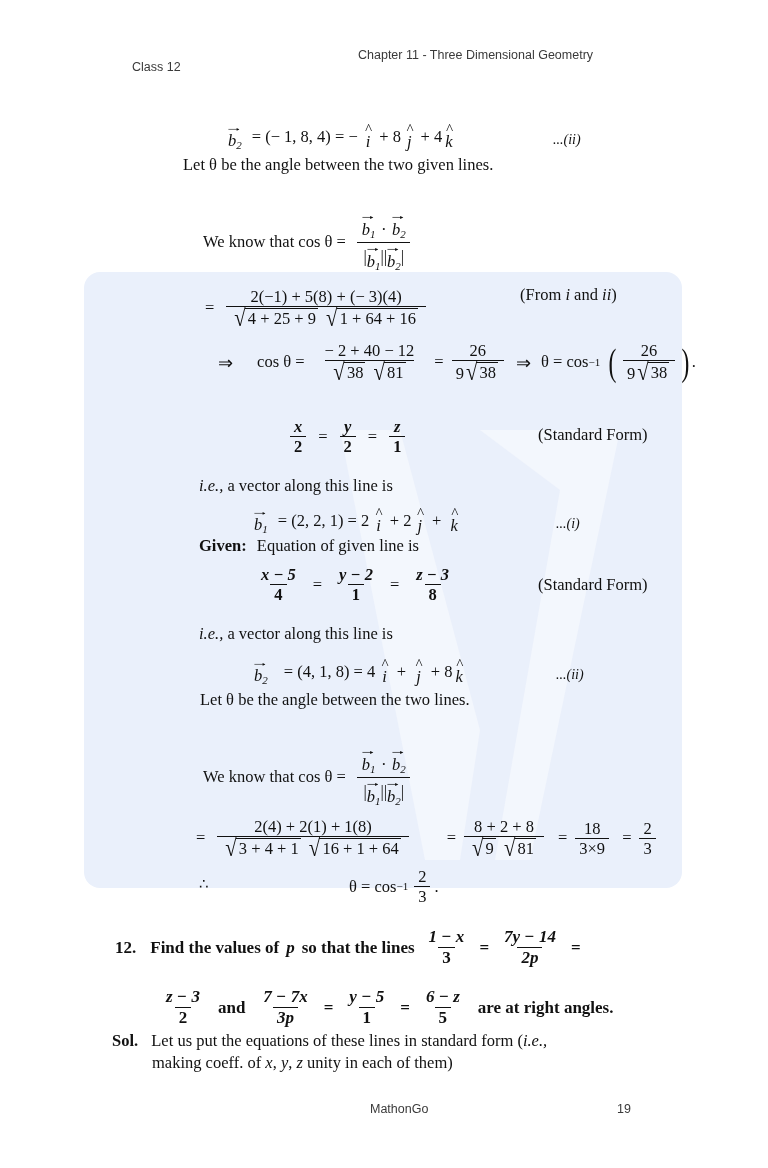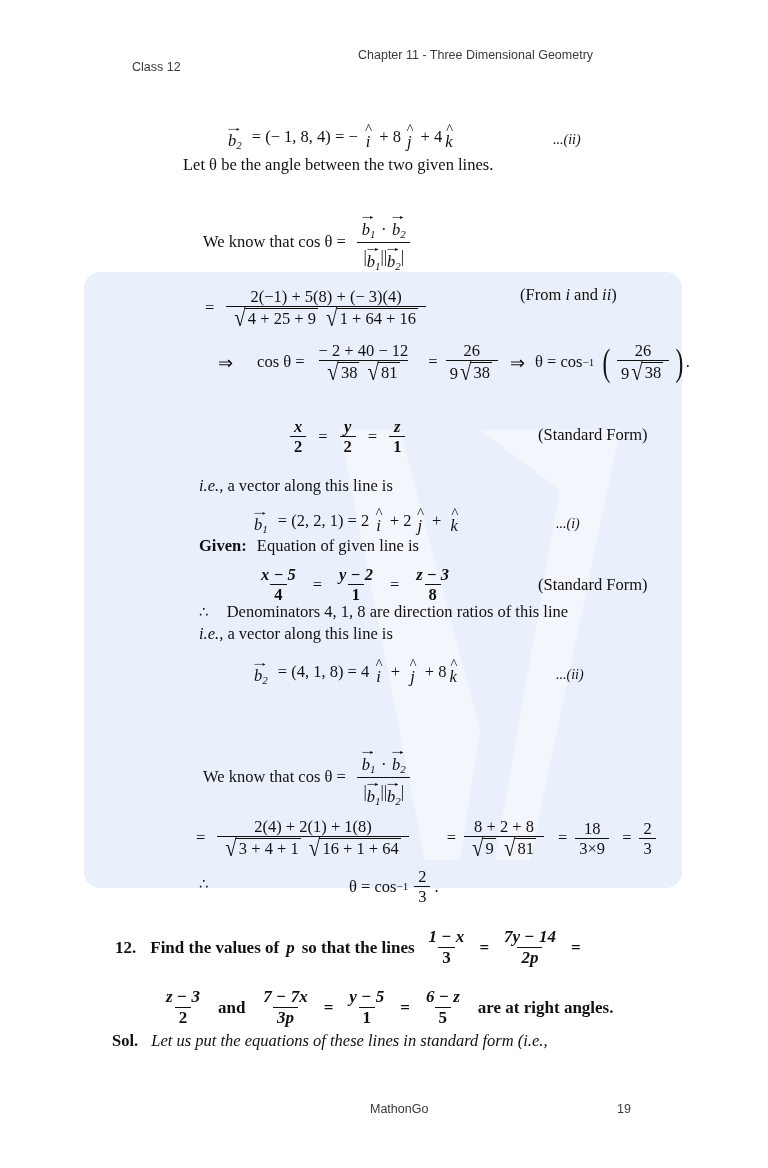--- a/index.html
+++ b/index.html
@@ -200,21 +200,21 @@
       </span>
     </div>
     <div class="row" style="left:520px;top:287px;">
       <span>(From </span><span class="it">i</span><span> and </span><span class="it">ii</span><span>)</span>
     </div>
 
     <div class="row" style="left:218px;top:342px;">
       <span class="mrow">
         <span style="font-size:18px;">⇒</span>
         <span style="margin-left:24px;">cos θ  =</span>
-        <span class="frac tall" style="margin-left:8px;">
+        <span class="frac tall" style="margin-left:14px;">
           <span class="num">− 2 + 40 − 12</span>
           <span class="den">
             <span class="rad">
                 <span class="sign">√</span>
                 <span class="bar">38</span>
               </span>
             <span class="rad">
                 <span class="sign">√</span>
                 <span class="bar">81</span>
               </span>
@@ -308,49 +308,46 @@
           </span>
         <span style="margin:0 9px;">=</span>
         <span class="frac b">
             <span class="num it">z − 3</span>
             <span class="den">8</span>
           </span>
       </span>
     </div>
     <div class="row" style="left:538px;top:577px;">(Standard Form)</div>
 
-    <div class="row" style="left:199px;top:604px;">
-      <span style="font-size:15px;">∴</span>
-      <span style="margin-left:14px;">Denominators 4, 1, 8 are direction ratios of this line</span>
-    </div>
     <div class="row" style="left:199px;top:626px;">
       <span class="it">i.e.,</span><span> a vector along this line is</span>
     </div>
 
     <div class="row" style="left:254px;top:659px;">
       <span class="mrow">
         <span class="vec it">
           <span class="arw">
               <svg viewBox="0 0 30 8">
                 <line x1="1" y1="5" x2="27" y2="5" stroke="#111" stroke-width="1.5"></line>
                 <polygon points="29,5 22,1.6 22,8.4" fill="#111"></polygon>
               </svg>
             </span>
           <span>b</span><span class="sub">2</span>
         </span>
-        <span style="margin-left:10px;text-align:right;">= (4, 1, 8) = 4</span>
+        <span style="margin-left:16px;text-align:right;">= (4, 1, 8) = 4</span>
         <span class="hat it" style="margin-left:7px;"><span class="hv">^</span><span>i</span></span>
         <span style="margin-left:10px;">+</span>
         <span class="hat it" style="margin-left:10px;"><span class="hv">^</span><span>j</span></span>
         <span style="margin-left:10px;">+ 8</span>
         <span class="hat it" style="margin-left:3px;"><span class="hv">^</span><span>k</span></span>
       </span>
     </div>
     <div class="row it" style="left:556px;top:668px;font-size:14px;">...(ii)</div>
 
+    <div class="row" style="left:200px;top:692px;">Let θ be the angle between the two lines.</div>
 
     <div class="row" style="left:203px;top:747px;">
       <span class="mrow">
         <span>We know that cos θ  =</span>
         <span class="frac tall" style="margin-left:10px;">
           <span class="num">
             <span class="vec it"><span class="arw">
                   <svg viewBox="0 0 26 8">
                     <line x1="1" y1="5" x2="23" y2="5" stroke="#111" stroke-width="1.5"></line>
                     <polygon points="25,5 18,1.6 18,8.4" fill="#111"></polygon>
@@ -478,21 +475,24 @@
         <span class="frac">
             <span class="num it">6 − z</span>
             <span class="den">5</span>
           </span>
         <span style="margin-left:10px;">are at right angles.</span>
       </span>
     </div>
 
     <div class="row" style="left:112px;top:1033px;">
       <span class="b">Sol.</span>
-      <span style="margin-left:9px;font-style:italic;">Let us put the equations of these lines in standard form (</span><span class="it">i.e.,</span>
+      <span style="margin-left:9px;">Let us put the equations of these lines in standard form (</span><span class="it">i.e.,</span>
+    </div>
+    <div class="row" style="left:152px;top:1055px;">
+      <span>making coeff. of </span><span class="it">x</span><span>, </span><span class="it">y</span><span>, </span><span class="it">z</span><span> unity in each of them)</span>
     </div>
 
   </div>
 
   <div class="footer">
     <span class="brand">MathonGo</span>
     <span class="pg">19</span>
   </div>
 
 </div>

